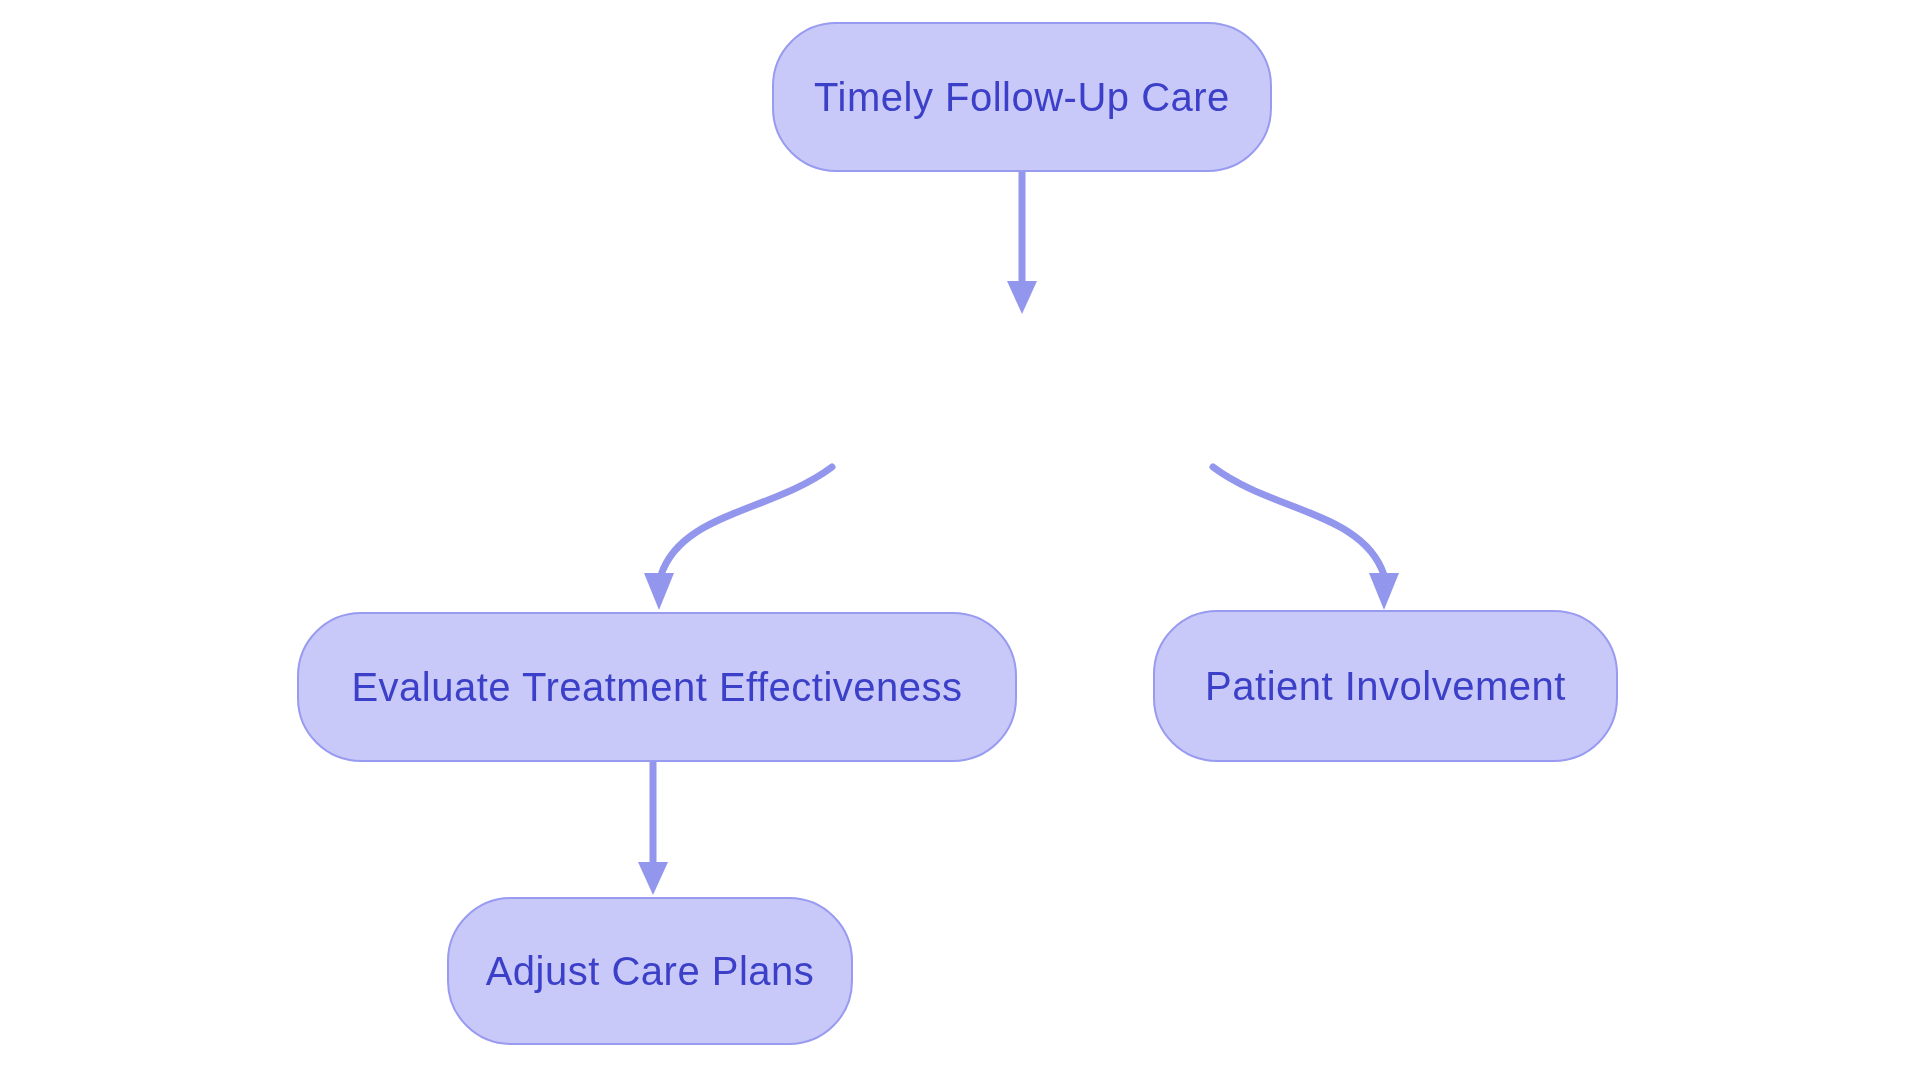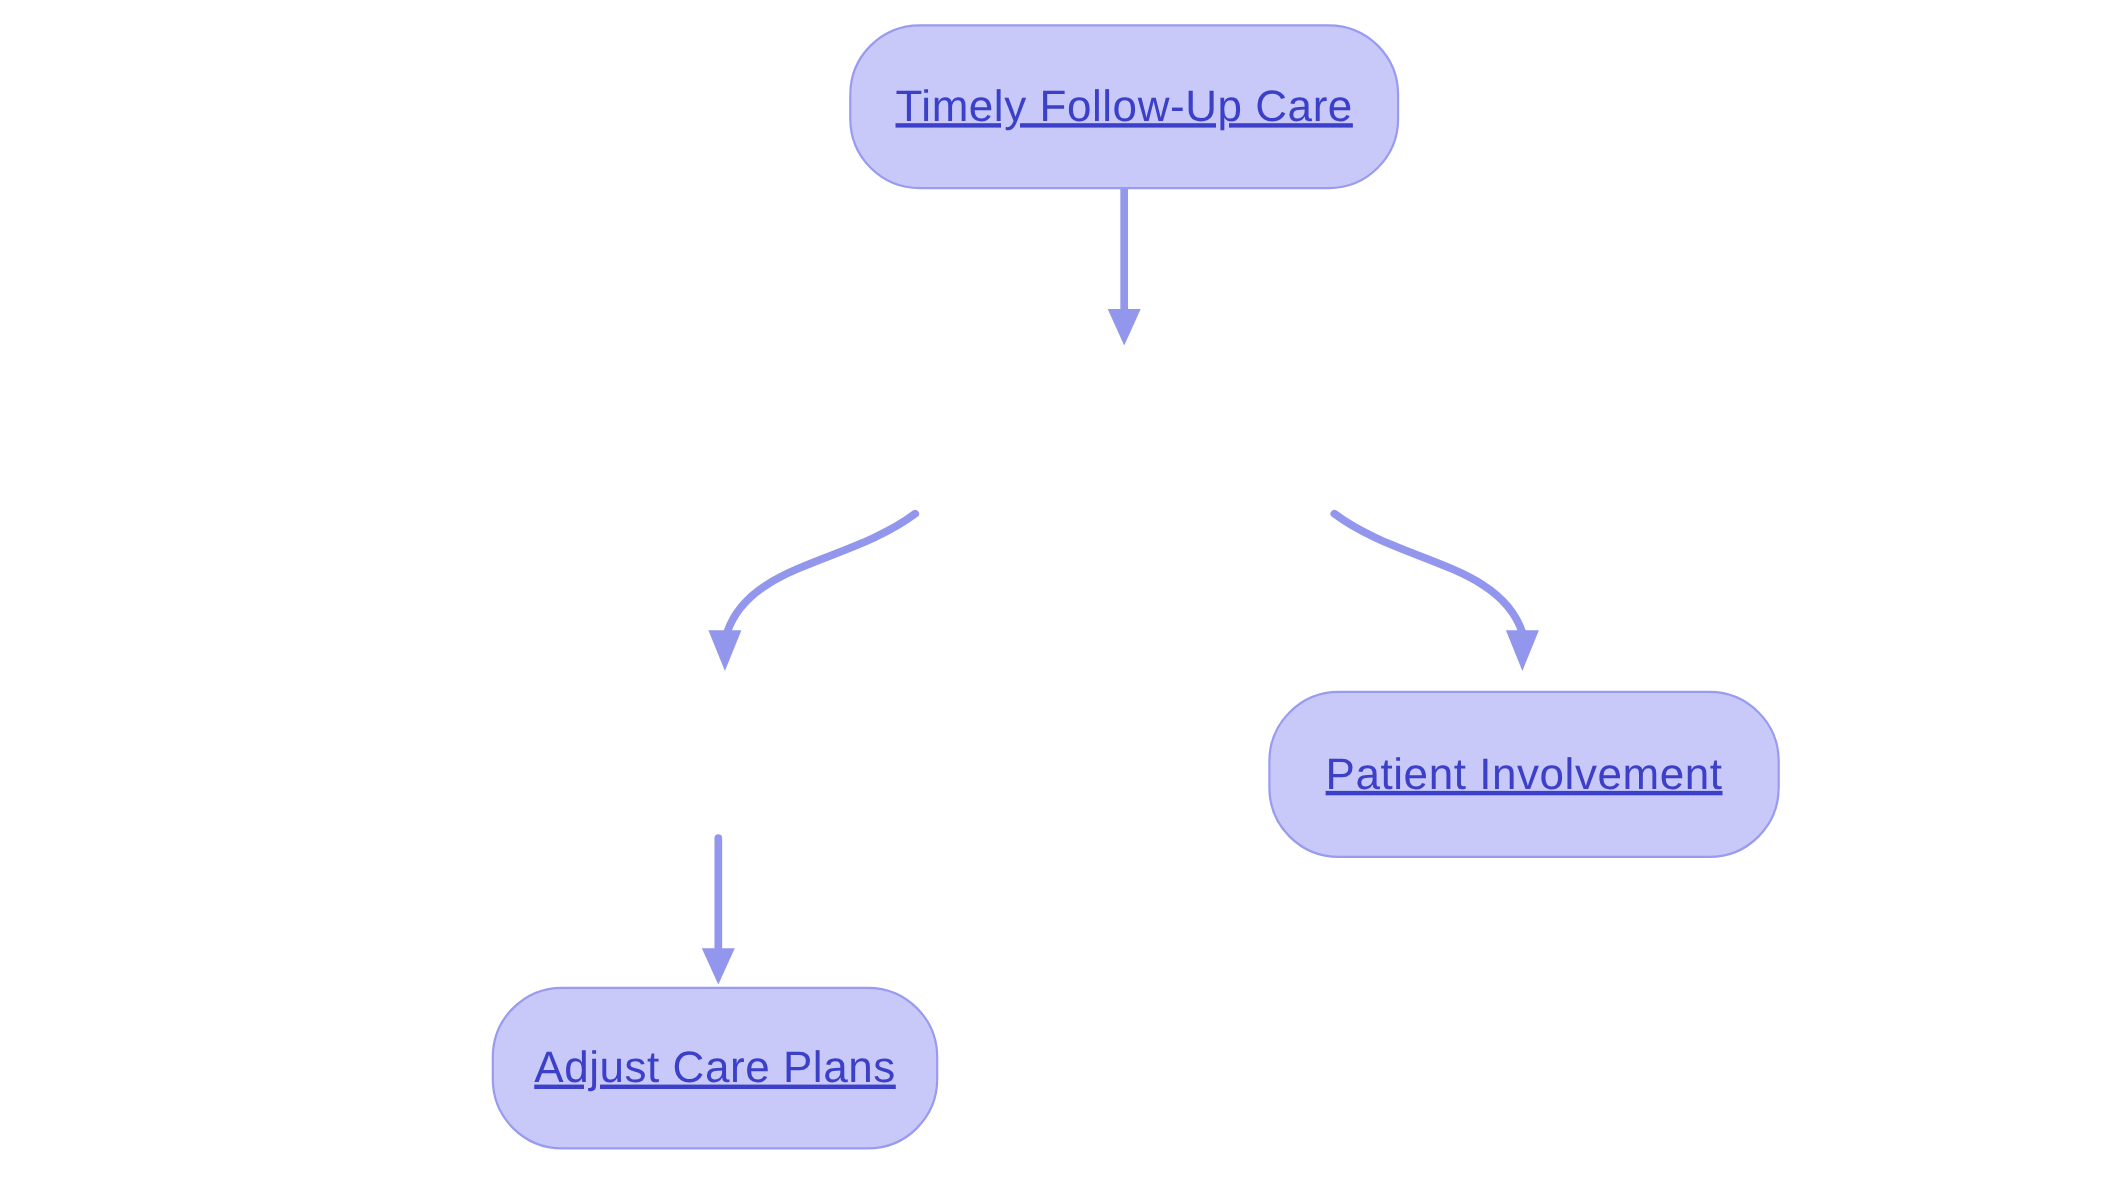--- a/index.html
+++ b/index.html
@@ -34,26 +34,25 @@
     justify-content: center;
     text-align: center;
   }
   .node .label {
     color: var(--node-text, #3c40c8);
     font-size: 40px;
     font-weight: 400;
     letter-spacing: 0.5px;
     line-height: 1.1;
     white-space: nowrap;
-    text-decoration: underline;
   }
   .node-1 { left: 772px;  top: 22px;  width: 500px; height: 150px; }
   .node-2 { left: 797px;  top: 317px; width: 450px; height: 150px; }
   .node-3 { left: 297px;  top: 612px; width: 720px; height: 150px; }
-  .node-4 { left: 1153px; top: 610px; width: 465px; height: 152px; margin-top: 18px; }
+  .node-4 { left: 1153px; top: 610px; width: 465px; height: 152px; }
   .node-5 { left: 447px;  top: 897px; width: 406px; height: 148px; }
 </style>
 </head>
 <body>
 
 <div class="canvas">
 
   <svg class="connector-layer" viewBox="0 0 1920 1083" xmlns="http://www.w3.org/2000/svg">
 
     <path d="M1022,172 L1022,283" fill="none" stroke-width="7" stroke-linecap="round" stroke="#9297ed"></path>
@@ -67,20 +66,23 @@
 
     <path d="M653,762 L653,864" fill="none" stroke-width="7" stroke-linecap="round" stroke="#9297ed"></path>
     <polygon points="638,862 668,862 653,895" fill="#9297ed"></polygon>
   </svg>
 
   <div class="node node-1">
     <span class="label">Timely Follow-Up Care</span>
   </div>
 
 
+  <div class="node node-3">
+    <span class="label">Evaluate Treatment Effectiveness</span>
+  </div>
 
   <div class="node node-4">
     <span class="label">Patient Involvement</span>
   </div>
 
   <div class="node node-5">
     <span class="label">Adjust Care Plans</span>
   </div>
 
 </div>

